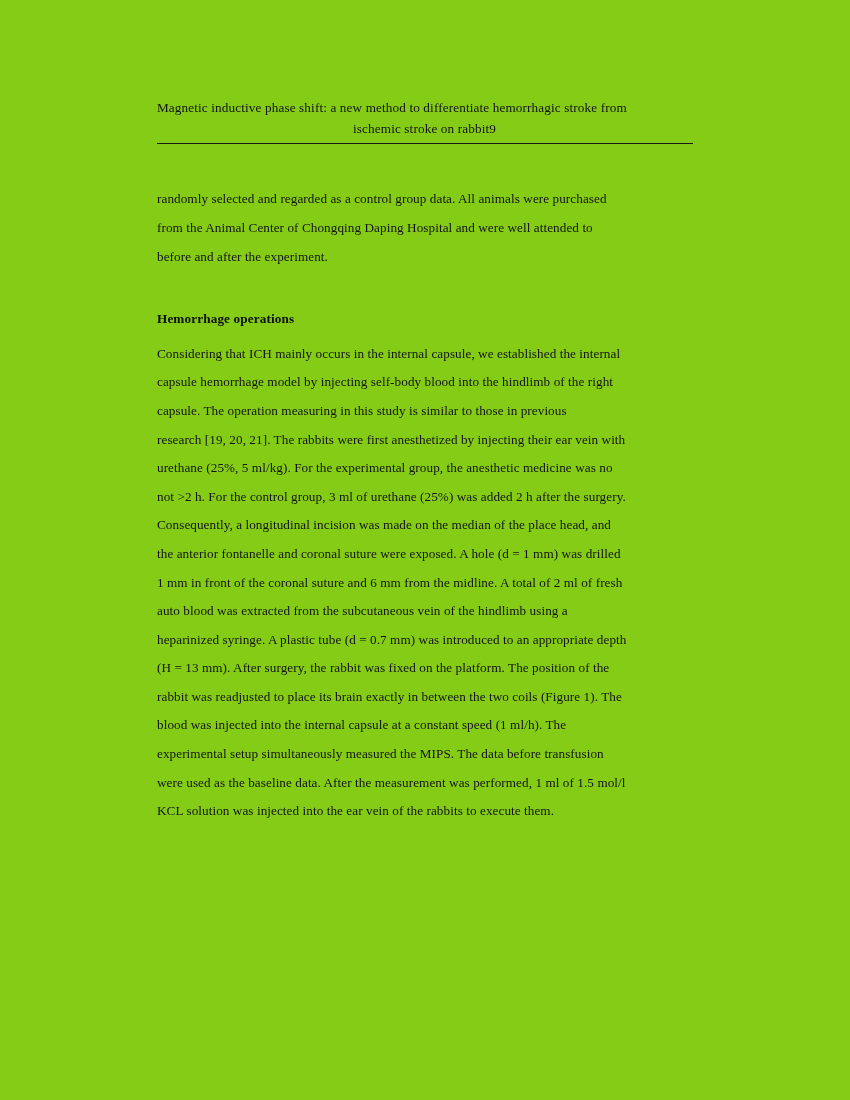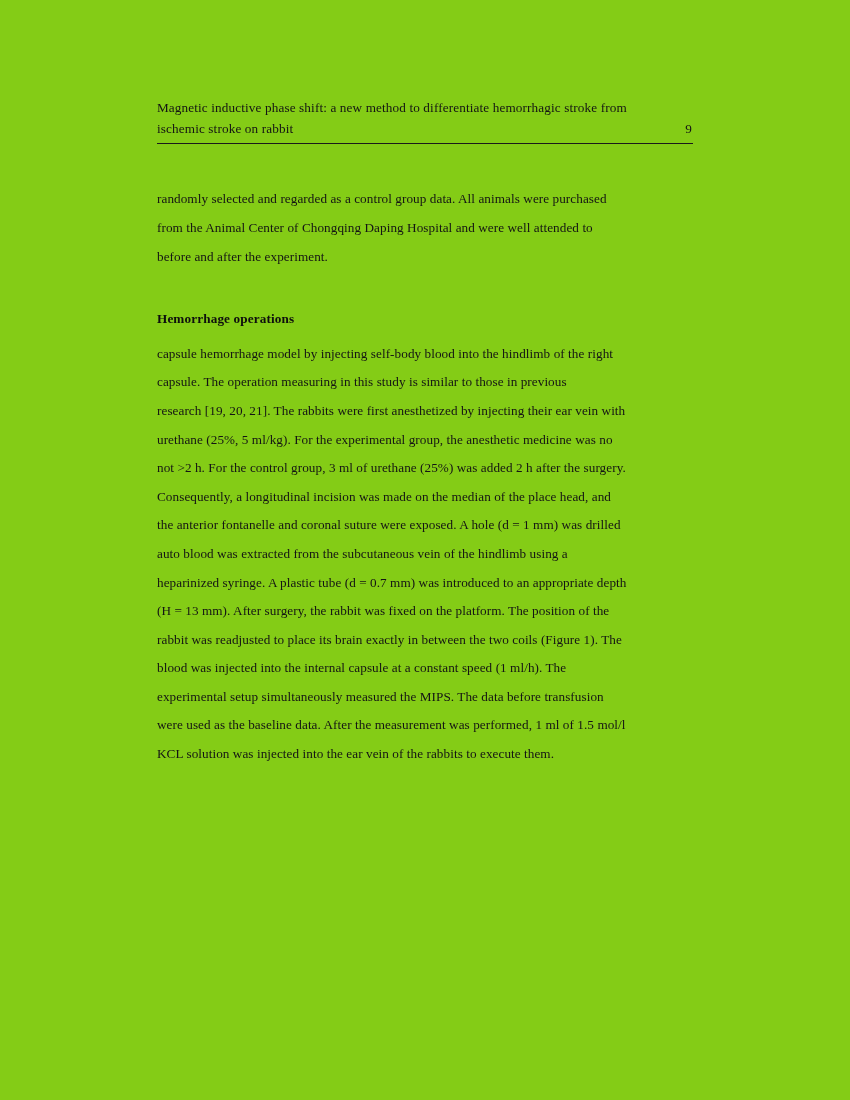--- a/index.html
+++ b/index.html
@@ -42,21 +42,21 @@
   .header-line {
     font-size: 13.2px;
     line-height: 20.5px;
     color: #141414;
     letter-spacing: 0.01em;
     white-space: nowrap;
   }
 
   .header-line-2 {
     display: flex;
-    justify-content: space-between;
+    justify-content: center;
     align-items: baseline;
   }
 
   .header-page-number {
     font-size: 13.2px;
     color: #141414;
     padding-right: 1px;
   }
 
   .header-rule {
@@ -120,27 +120,29 @@
         <span class="ln">before and after the experiment.</span>
       </p>
 
       <div class="gap-before-heading"></div>
 
       <h2 class="section-heading">Hemorrhage operations</h2>
 
       <div class="gap-after-heading"></div>
 
       <p class="para">
+        <span class="ln">Considering that ICH mainly occurs in the internal capsule, we established the internal</span>
         <span class="ln">capsule hemorrhage model by injecting self-body blood into the hindlimb of the right</span>
         <span class="ln">capsule. The operation measuring in this study is similar to those in previous</span>
         <span class="ln">research [19, 20, 21]. The rabbits were first anesthetized by injecting their ear vein with</span>
         <span class="ln">urethane (25%, 5 ml/kg). For the experimental group, the anesthetic medicine was no</span>
         <span class="ln">not &gt;2 h. For the control group, 3 ml of urethane (25%) was added 2 h after the surgery.</span>
         <span class="ln">Consequently, a longitudinal incision was made on the median of the place head, and</span>
         <span class="ln">the anterior fontanelle and coronal suture were exposed. A hole (d = 1 mm) was drilled</span>
+        <span class="ln">1 mm in front of the coronal suture and 6 mm from the midline. A total of 2 ml of fresh</span>
         <span class="ln">auto blood was extracted from the subcutaneous vein of the hindlimb using a</span>
         <span class="ln">heparinized syringe. A plastic tube (d = 0.7 mm) was introduced to an appropriate depth</span>
         <span class="ln">(H = 13 mm). After surgery, the rabbit was fixed on the platform. The position of the</span>
         <span class="ln">rabbit was readjusted to place its brain exactly in between the two coils (Figure 1). The</span>
         <span class="ln">blood was injected into the internal capsule at a constant speed (1 ml/h). The</span>
         <span class="ln">experimental setup simultaneously measured the MIPS. The data before transfusion</span>
         <span class="ln">were used as the baseline data. After the measurement was performed, 1 ml of 1.5 mol/l</span>
         <span class="ln">KCL solution was injected into the ear vein of the rabbits to execute them.</span>
       </p>
 

